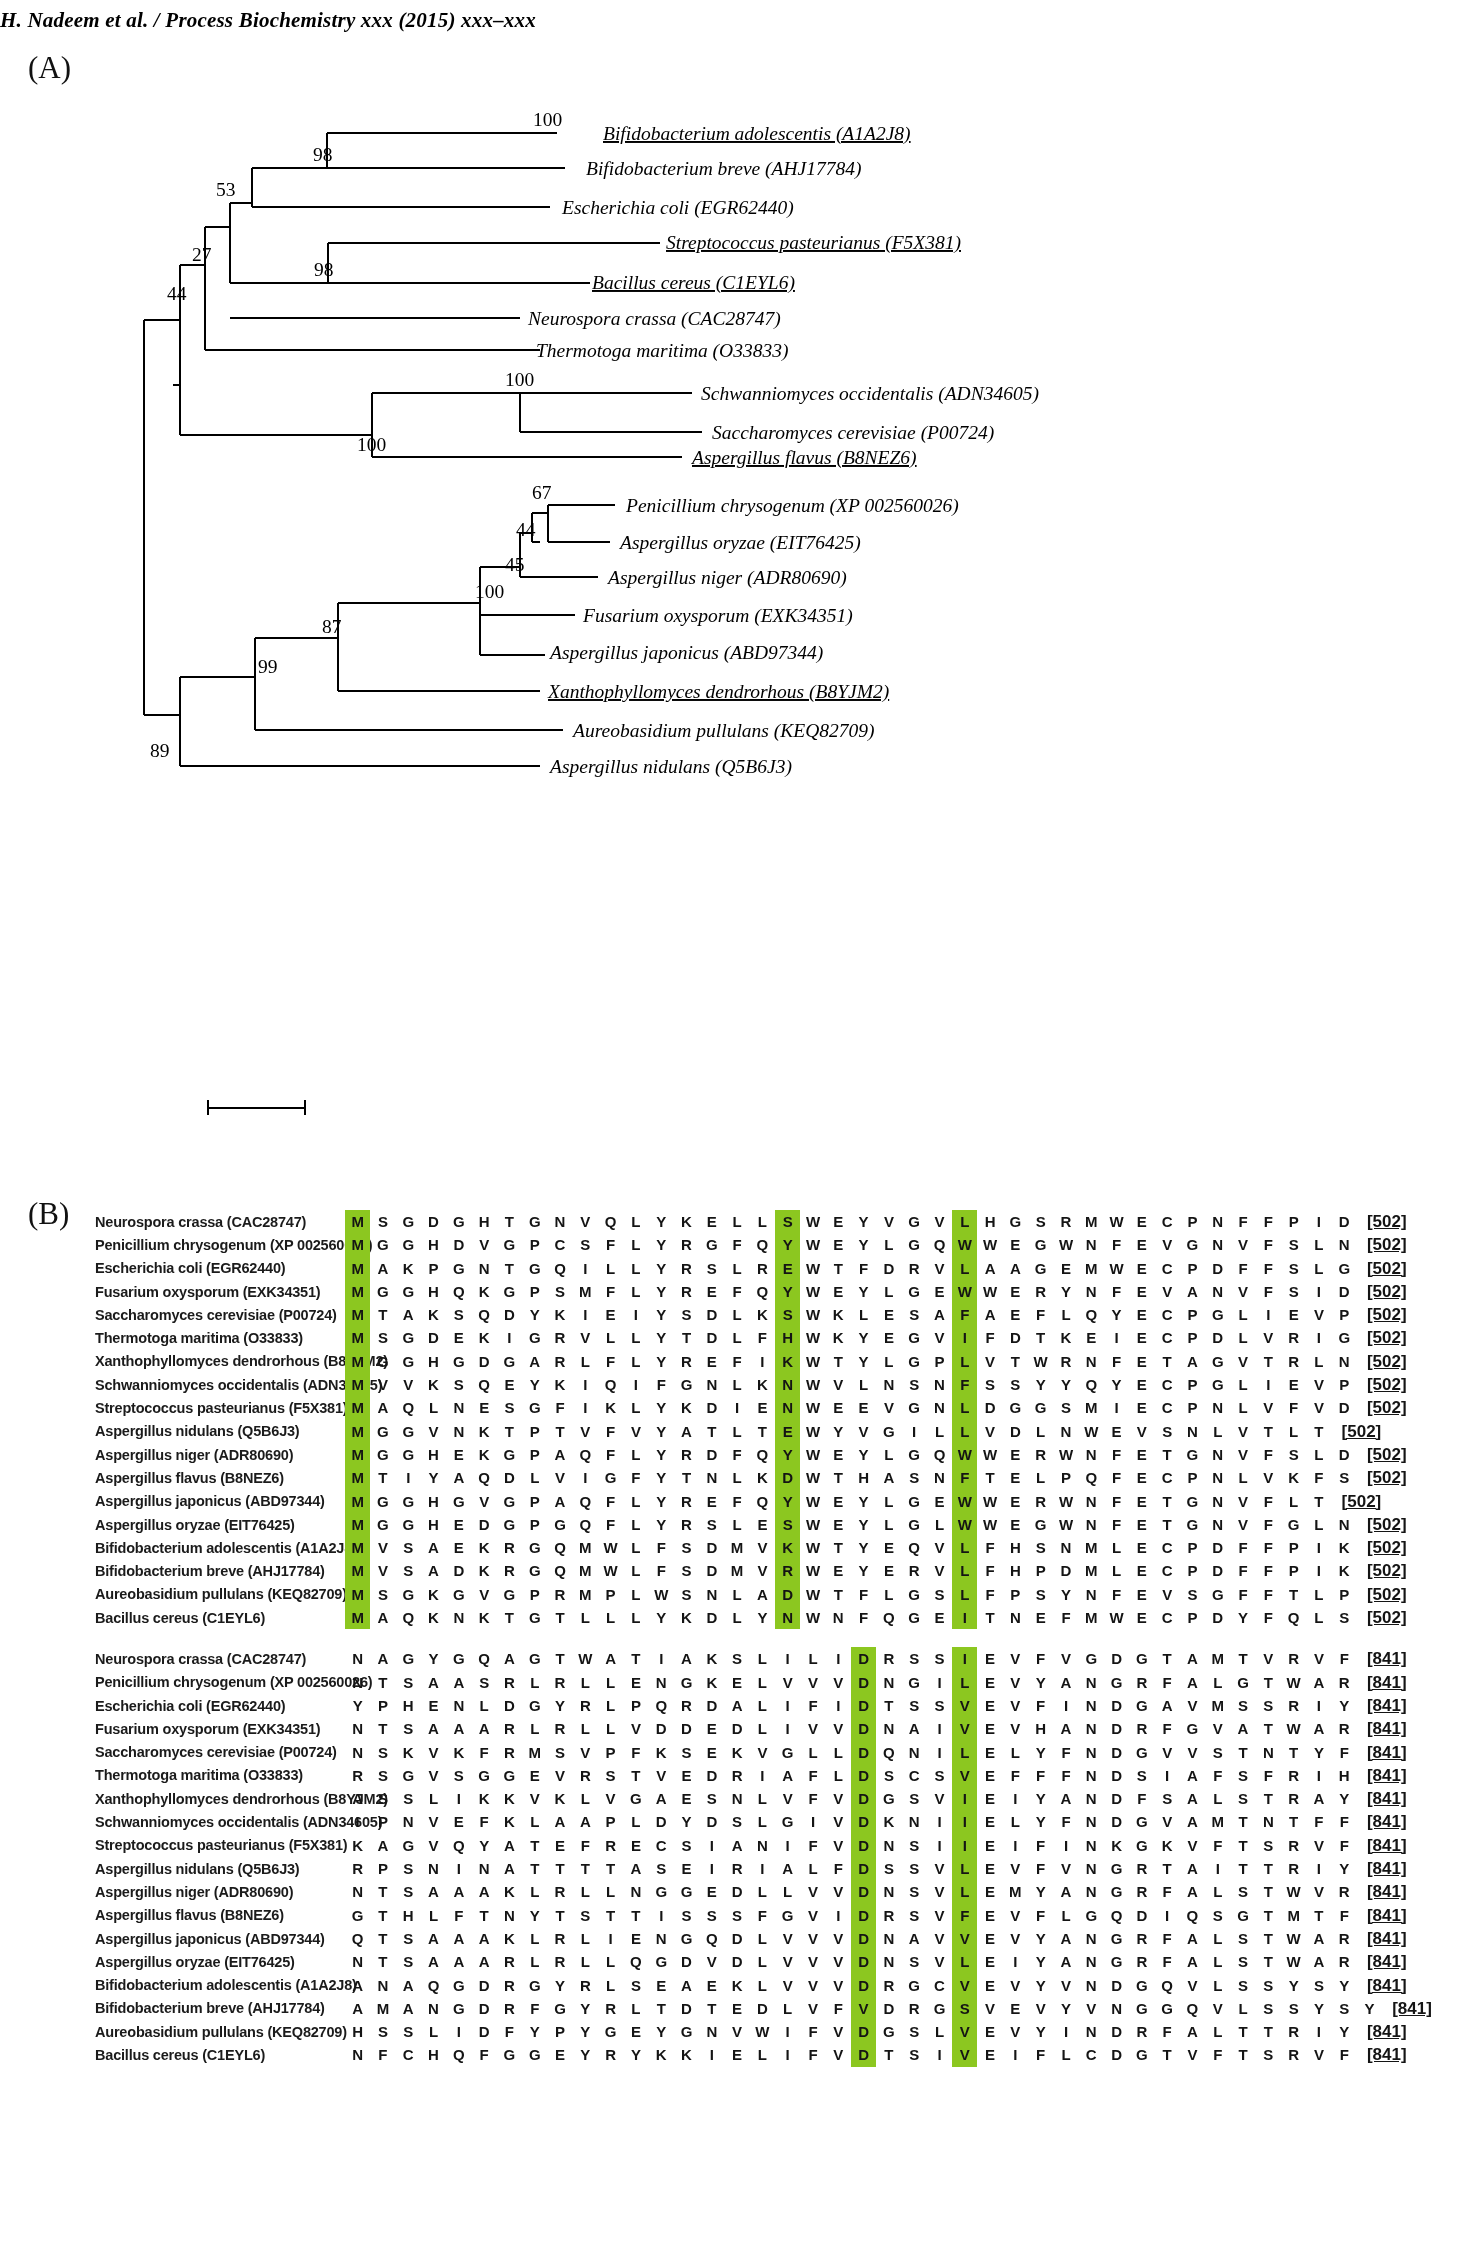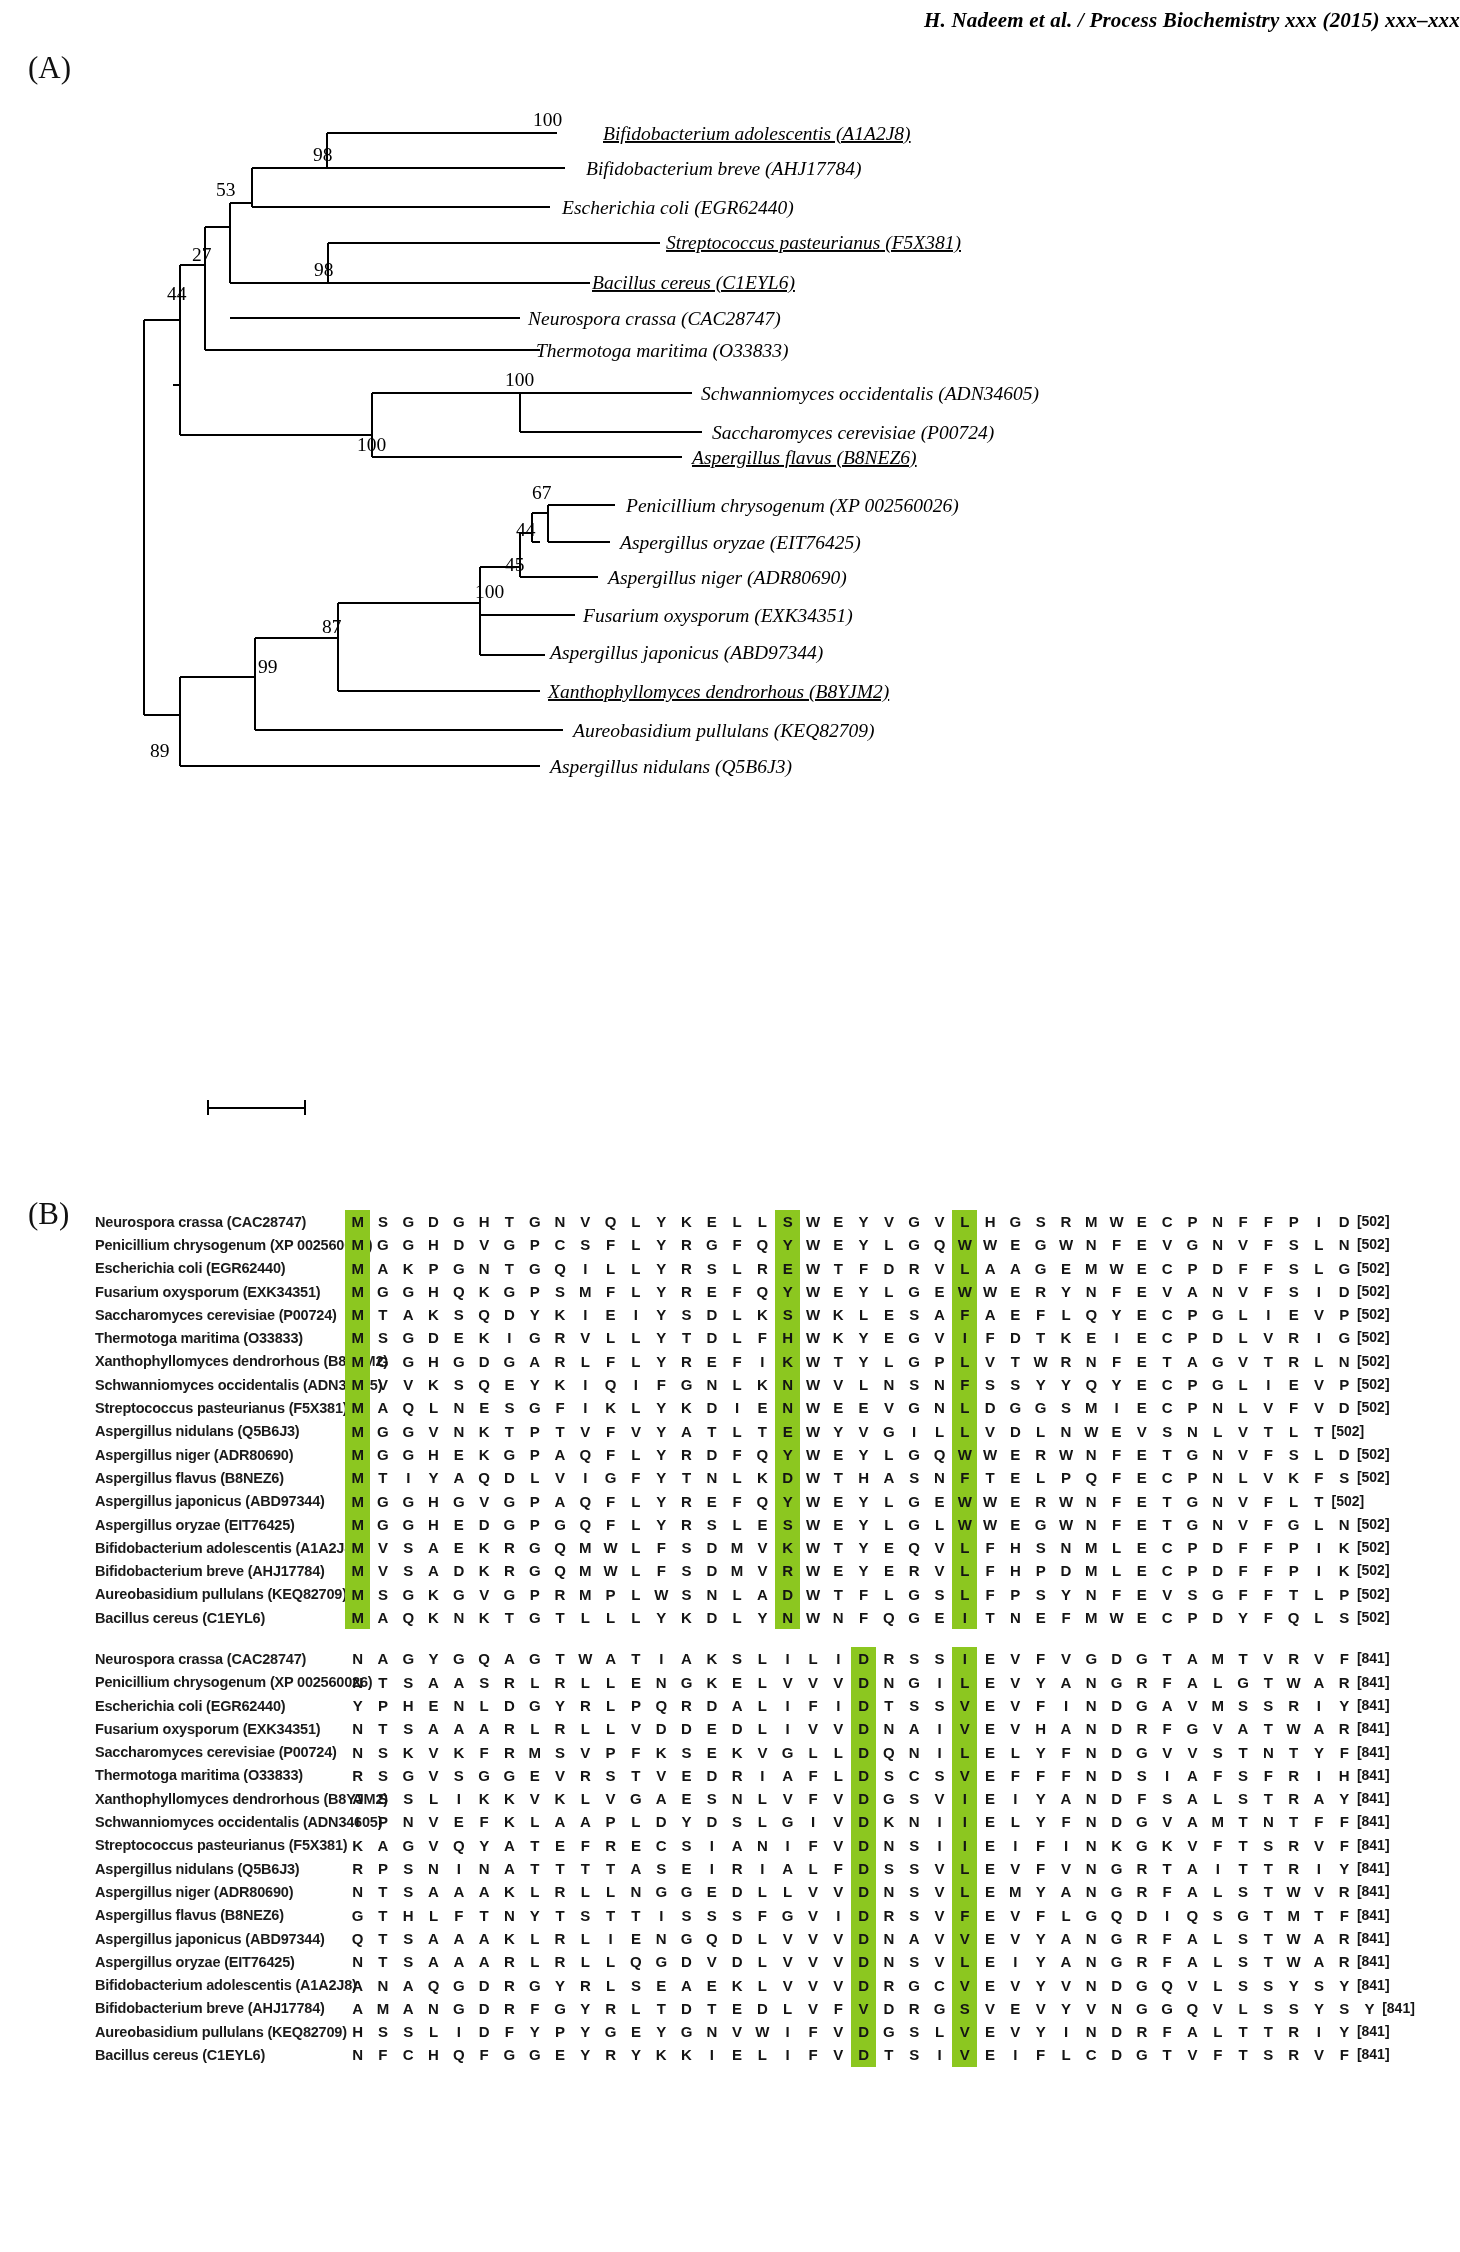--- a/index.html
+++ b/index.html
@@ -13,21 +13,21 @@
     position: relative;
     font-family: "Liberation Serif", serif;
     color: #000;
     overflow: hidden;
   }
 
   
   #running-head {
     position: absolute;
     top: 8px; left: 0; width: 1460px;
-    text-align: right;
+    text-align: left;
     font-style: italic;
     font-weight: bold;
     font-size: 21px;
     letter-spacing: 0.2px;
     font-family: "Liberation Serif", serif;
   }
 
   
   .panel-label {
     position: absolute;
@@ -97,25 +97,27 @@
   }
   .res {
     width: 25.3px;
     text-align: center;
     line-height: 23.3px;
     height: 23.3px;
     display: inline-block;
   }
   .res.hl { background: #8cc720; }
   .aln-pos {
+    margin-left: 10px;
     font-family: "Liberation Sans", sans-serif;
-    font-size: 14px;
+    font-size: 17px;
     font-weight: bold;
     color: #141414;
     line-height: 23.3px;
+    text-decoration: underline;
   }
 </style>
 </head>
 <body>
 
 <div id="running-head">H. Nadeem et al. / Process Biochemistry xxx (2015) xxx–xxx</div>
 
 <div class="panel-label" id="panel-a-label">(A)</div>
 
 <div id="panel-a">

